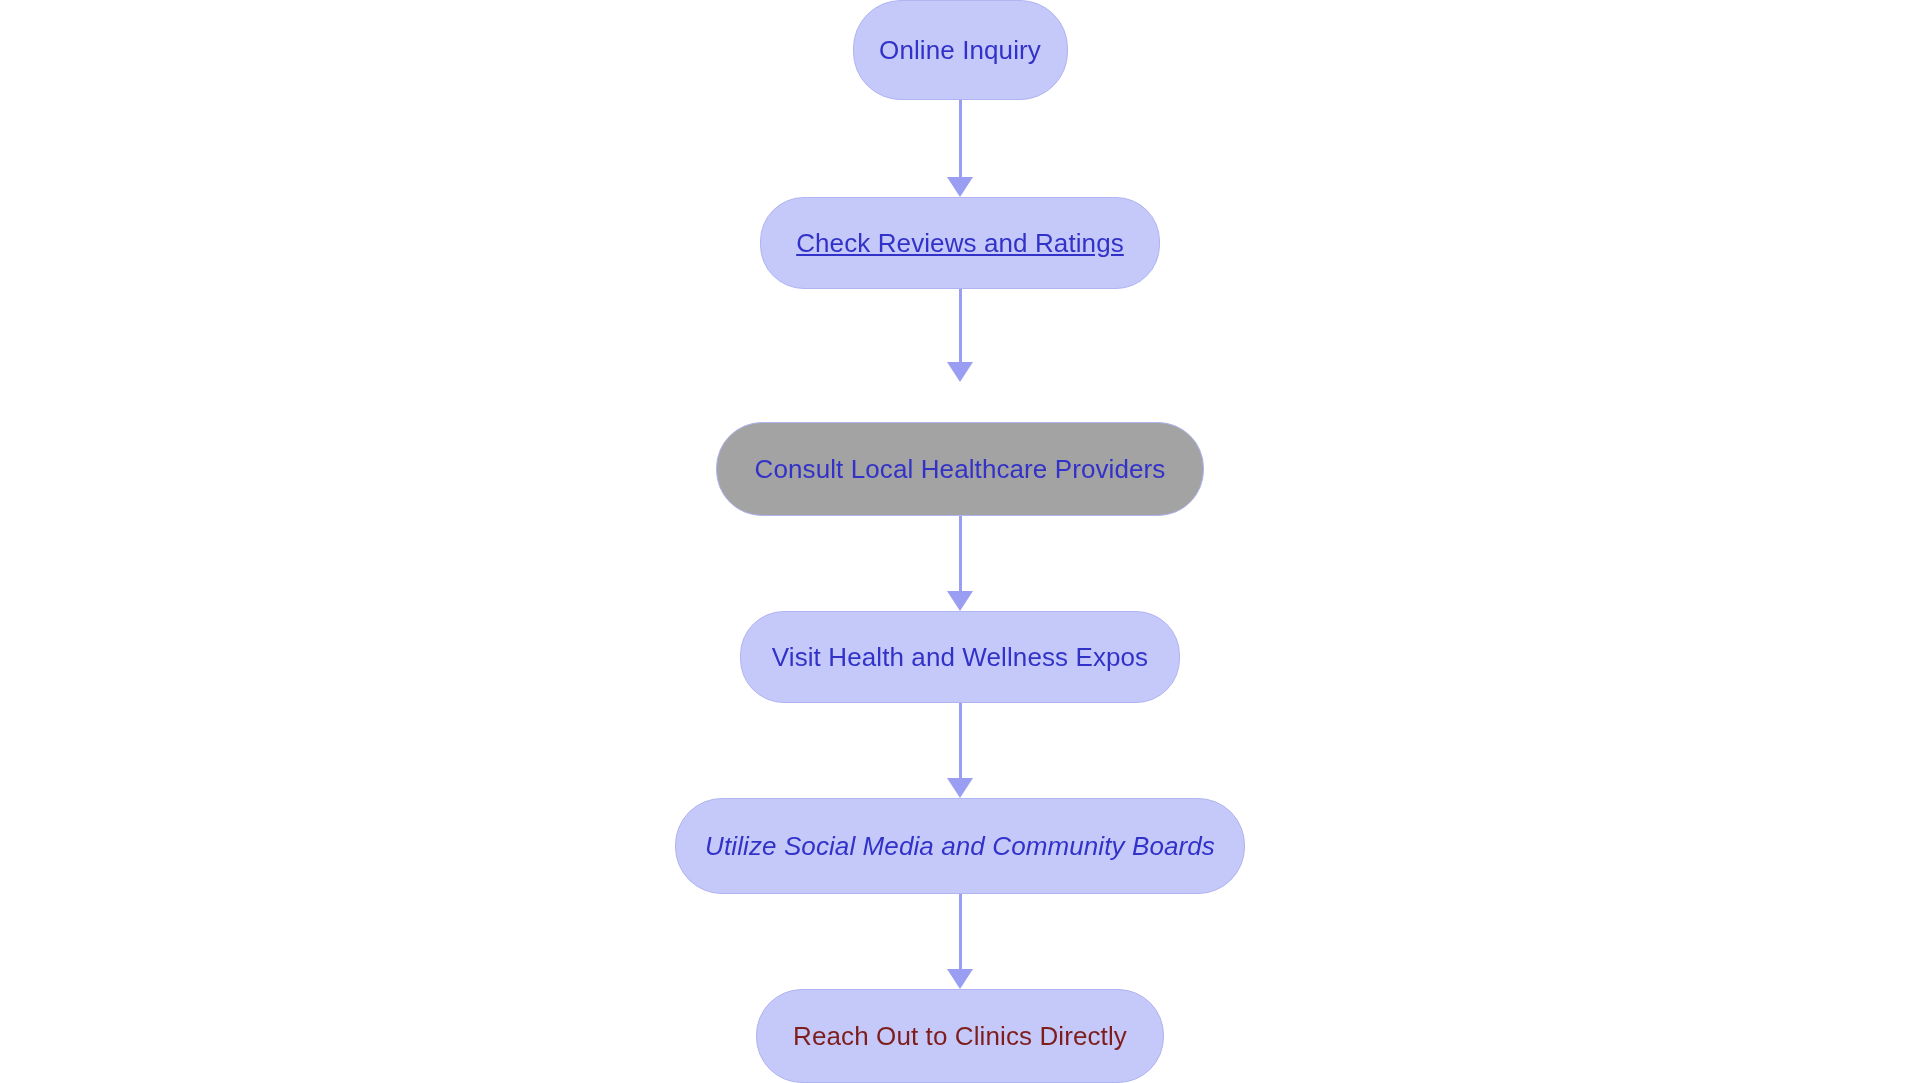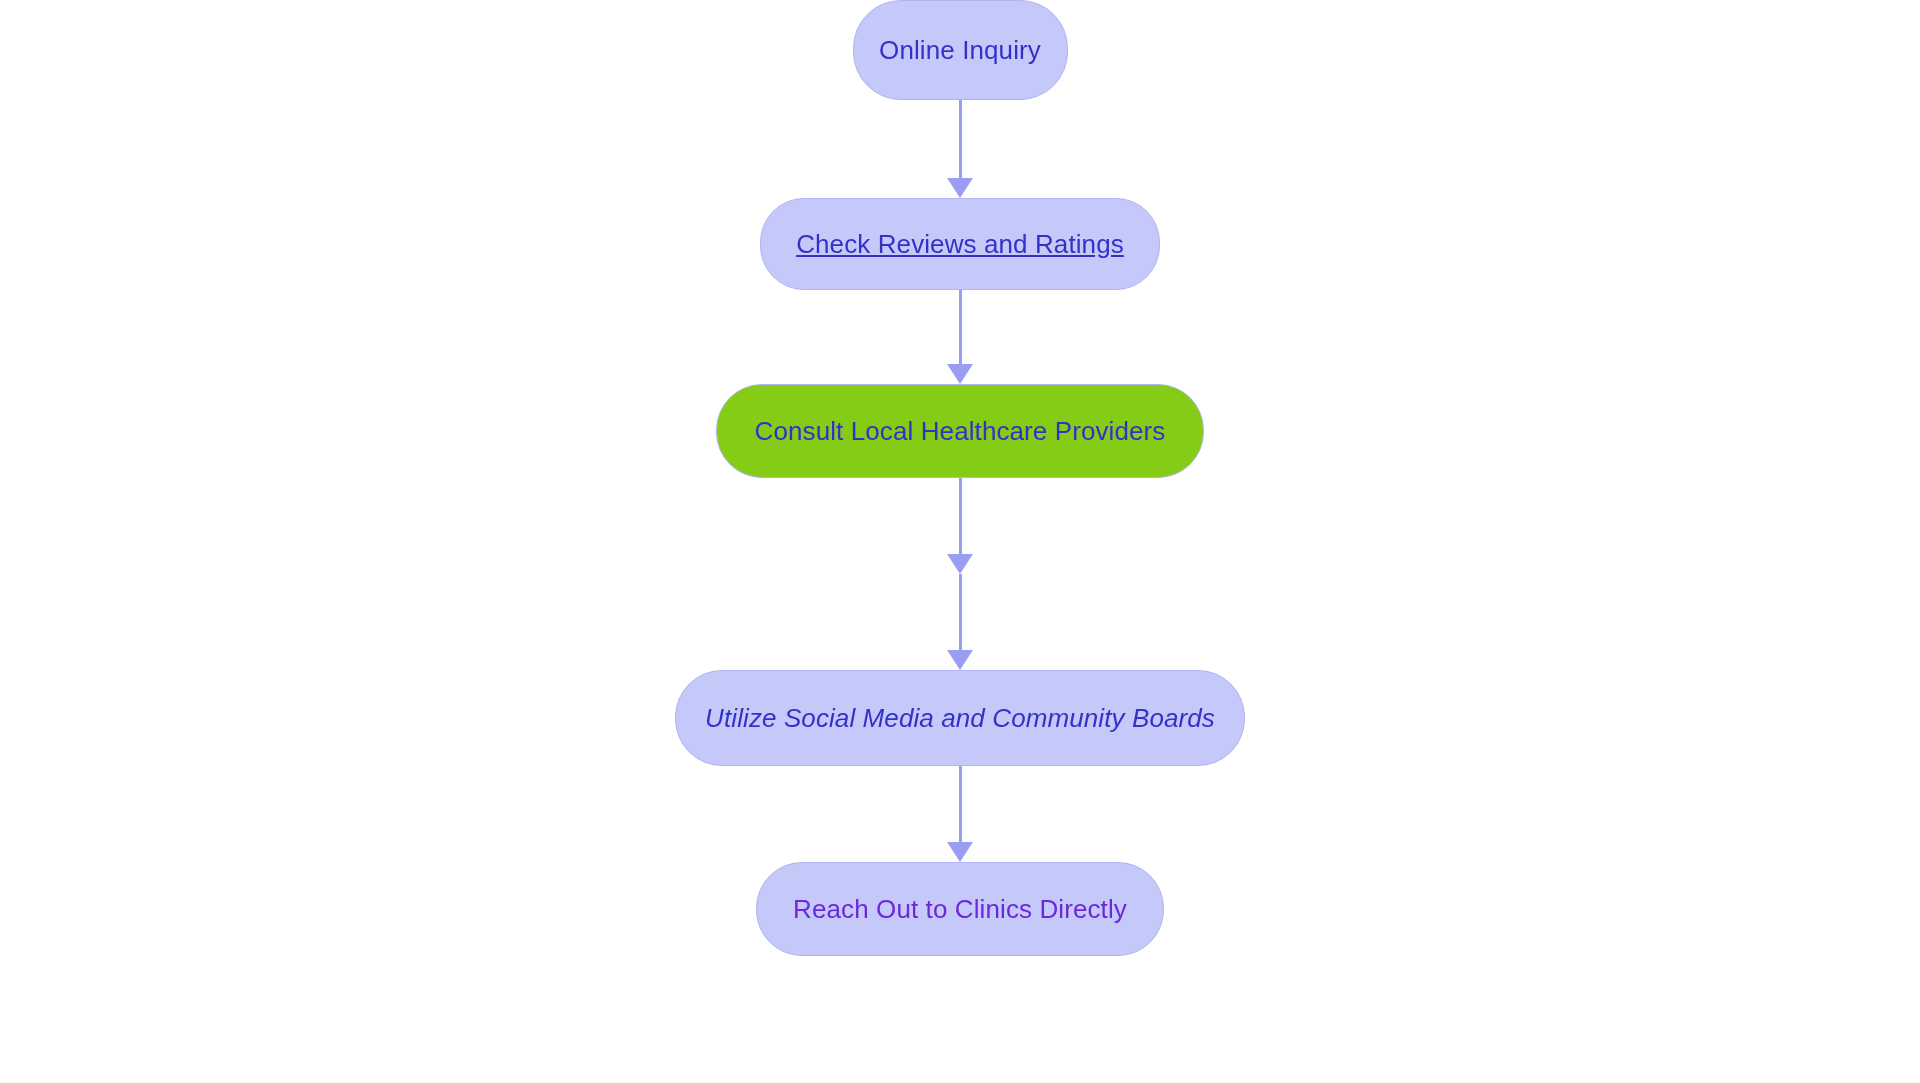--- a/index.html
+++ b/index.html
@@ -105,42 +105,45 @@
 
     <div class="node n1" style="width: 400px; background: rgb(197, 201, 250); border-color: rgb(176, 180, 240); color: rgb(50, 50, 200);">
       <span class="node-label">Check Reviews and Ratings</span>
     </div>
 
     <div class="connector c1" style="height: 94px;">
       <div class="conn-line" style="background: rgb(154, 158, 242);"></div>
       <div class="conn-head" style="border-top-color: rgb(154, 158, 242);"></div>
     </div>
 
-    <div class="node n2" style="width: 488px; background: #84cc16; border-color: rgb(176, 180, 240); color: rgb(50, 50, 200);">
+    <div class="node n2" style="width: 488px; background: #a3a3a3; border-color: rgb(176, 180, 240); color: rgb(50, 50, 200); margin-top: 40px;">
       <span class="node-label">Consult Local Healthcare Providers</span>
     </div>
 
     <div class="connector c2" style="height: 96px;">
       <div class="conn-line" style="background: rgb(154, 158, 242);"></div>
       <div class="conn-head" style="border-top-color: rgb(154, 158, 242);"></div>
     </div>
 
+    <div class="node n3" style="width: 440px; background: rgb(197, 201, 250); border-color: rgb(176, 180, 240); color: rgb(50, 50, 200);">
+      <span class="node-label">Visit Health and Wellness Expos</span>
+    </div>
 
     <div class="connector c3" style="height: 96px;">
       <div class="conn-line" style="background: rgb(154, 158, 242);"></div>
       <div class="conn-head" style="border-top-color: rgb(154, 158, 242);"></div>
     </div>
 
     <div class="node n4" style="width: 570px; background: rgb(197, 201, 250); border-color: rgb(176, 180, 240); color: rgb(50, 50, 200); font-style: italic;">
       <span class="node-label">Utilize Social Media and Community Boards</span>
     </div>
 
     <div class="connector c4" style="height: 96px;">
       <div class="conn-line" style="background: rgb(154, 158, 242);"></div>
       <div class="conn-head" style="border-top-color: rgb(154, 158, 242);"></div>
     </div>
 
-    <div class="node n5" style="width: 408px; background: rgb(197, 201, 250); border-color: rgb(176, 180, 240); color: #6d28d9;">
+    <div class="node n5" style="width: 408px; background: rgb(197, 201, 250); border-color: rgb(176, 180, 240); color: #7f1d1d;">
       <span class="node-label">Reach Out to Clinics Directly</span>
     </div>
 
   </div>
 </div>
 
 </body></html>

